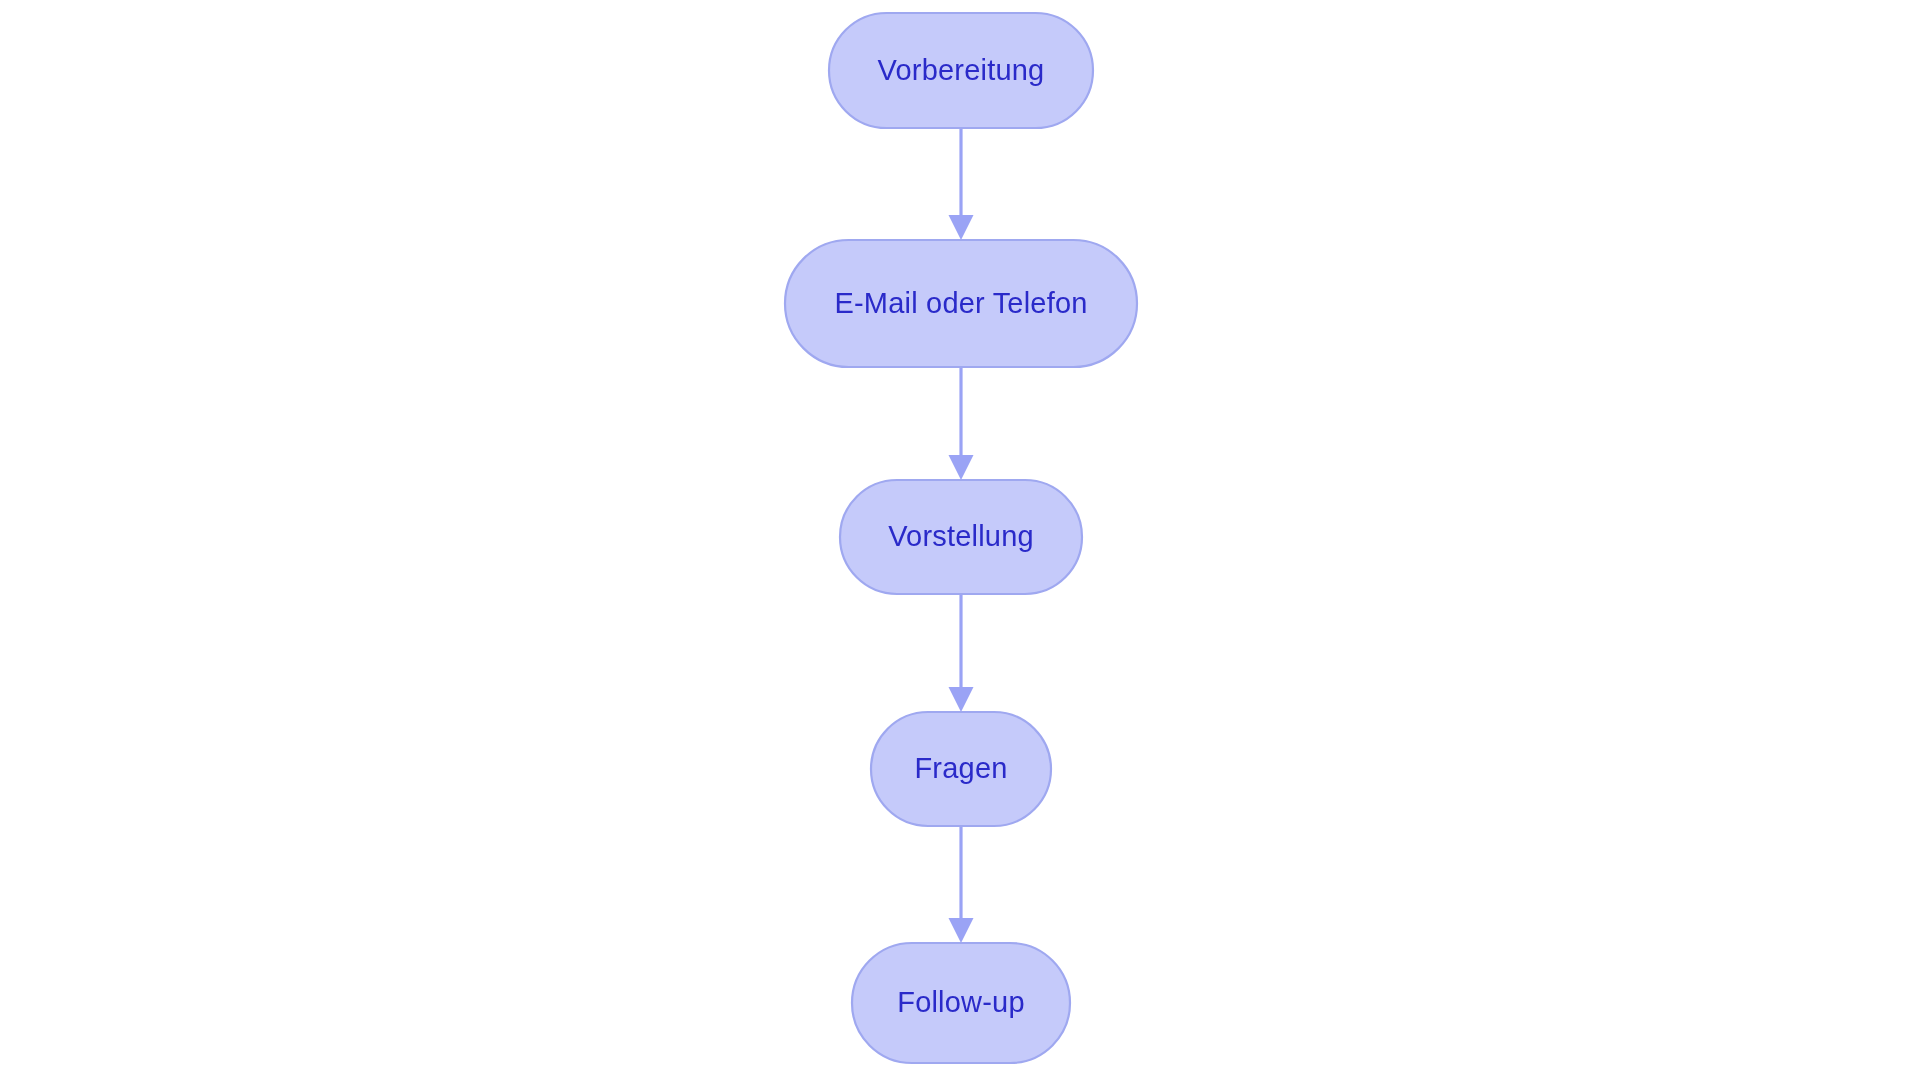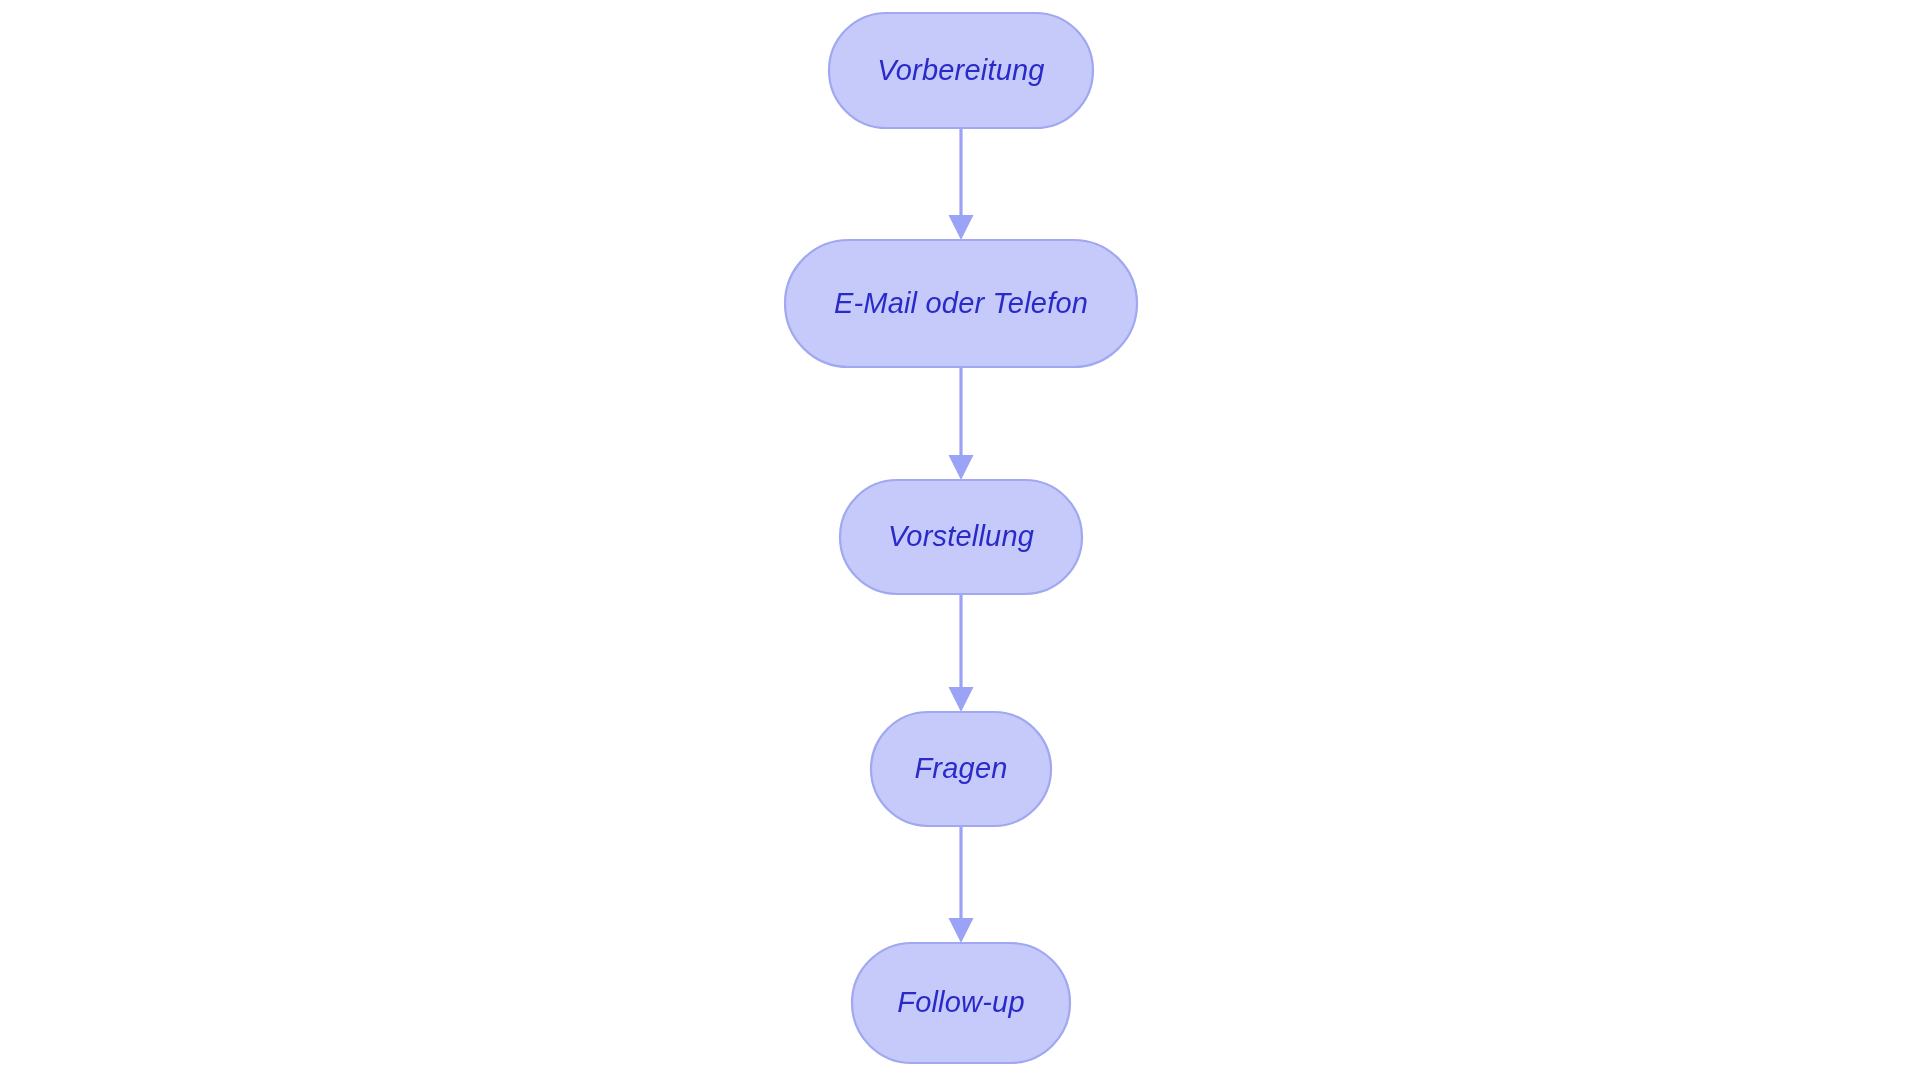--- a/index.html
+++ b/index.html
@@ -11,21 +11,20 @@
     width: 1920px;
     height: 1083px;
     overflow: hidden;
     font-family: "Liberation Sans", sans-serif;
   }
   #diagram-root {
     position: relative;
     width: 1776px;
     height: 1083px;
     background: #ffffff;
-    font-style: italic;
   }
   #flow-svg {
     position: absolute;
     left: 0;
     top: 0;
     width: 1920px;
     height: 1083px;
     display: block;
   }
   .node-shape {

